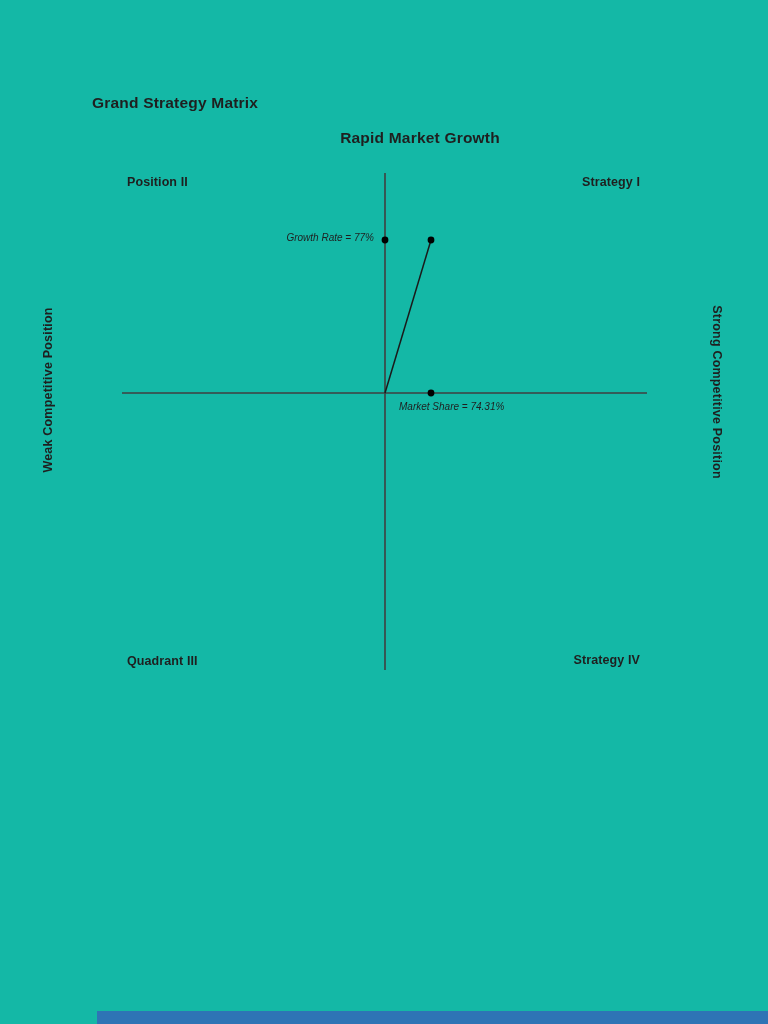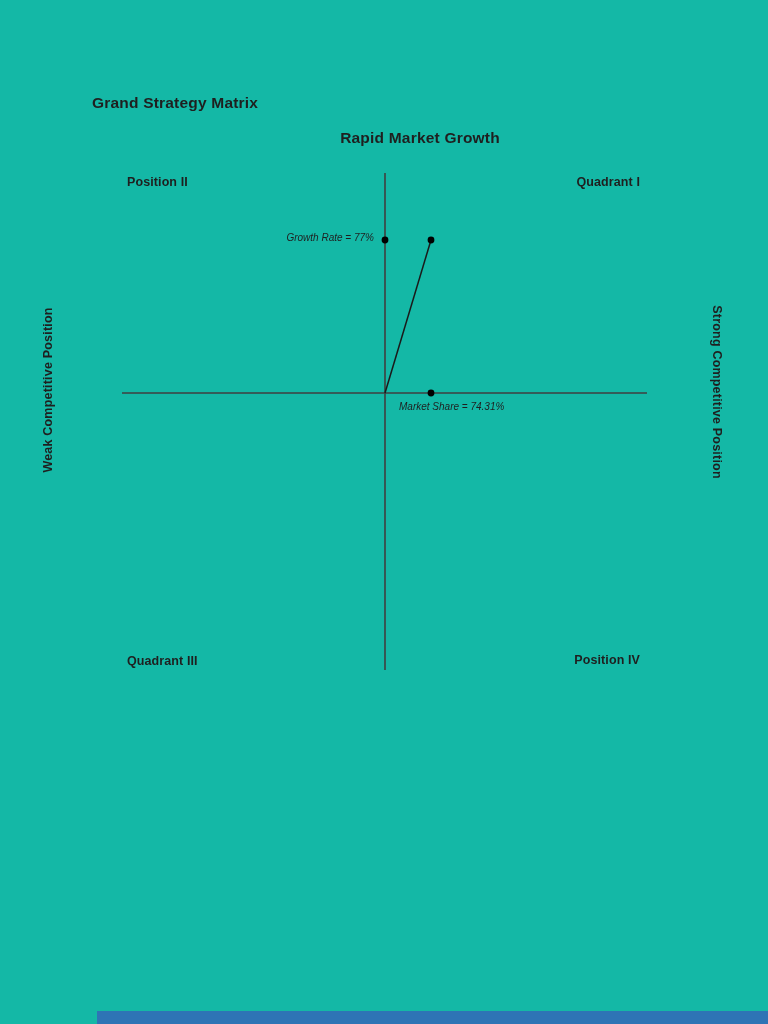--- a/index.html
+++ b/index.html
@@ -54,23 +54,23 @@
     <circle cx="385" cy="240" r="3.4" fill="#000000"></circle>
     <circle cx="431" cy="240" r="3.4" fill="#000000"></circle>
     <circle cx="431" cy="393" r="3.4" fill="#000000"></circle>
   </svg>
 
   <div class="abs doc-title">Grand Strategy Matrix</div>
 
   <div class="abs top-axis-title">Rapid Market Growth</div>
 
   <div class="abs quadrant-label q2">Position II</div>
-  <div class="abs quadrant-label q1">Quadrant I</div>
+  <div class="abs quadrant-label q1">Strategy I</div>
   <div class="abs quadrant-label q3">Quadrant III</div>
-  <div class="abs quadrant-label q4">Position IV</div>
+  <div class="abs quadrant-label q4">Strategy IV</div>
 
   <div class="abs annot growth-annot">Growth Rate = 77%</div>
   <div class="abs annot share-annot">Market Share = 74.31%</div>
 
   <div class="abs side-label left-side">Weak Competitive Position</div>
   <div class="abs side-label right-side">Strong Competitive Position</div>
 
   <svg class="bottom-bar-svg" viewBox="0 0 768 14" preserveAspectRatio="none">
     <rect x="97" y="1" width="671" height="13" fill="#2e74b5"></rect>
   </svg>

